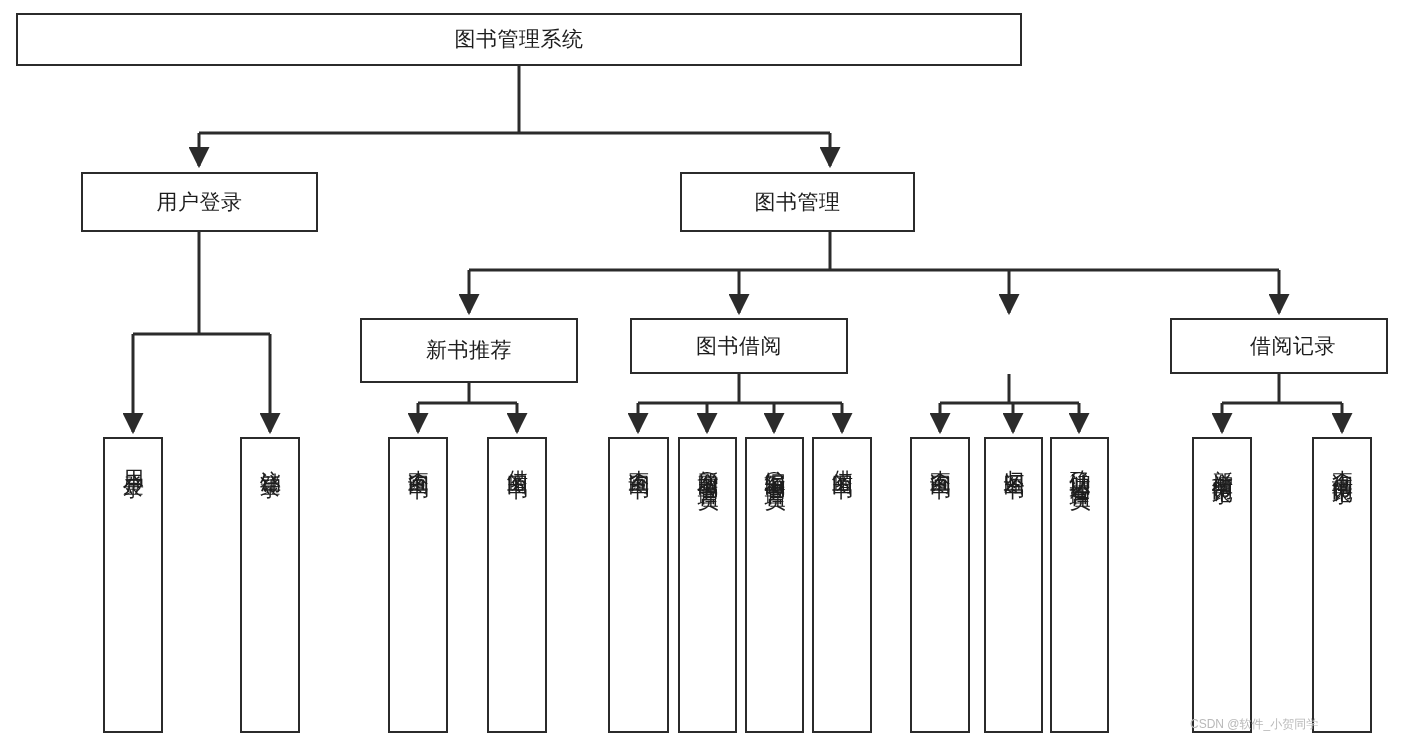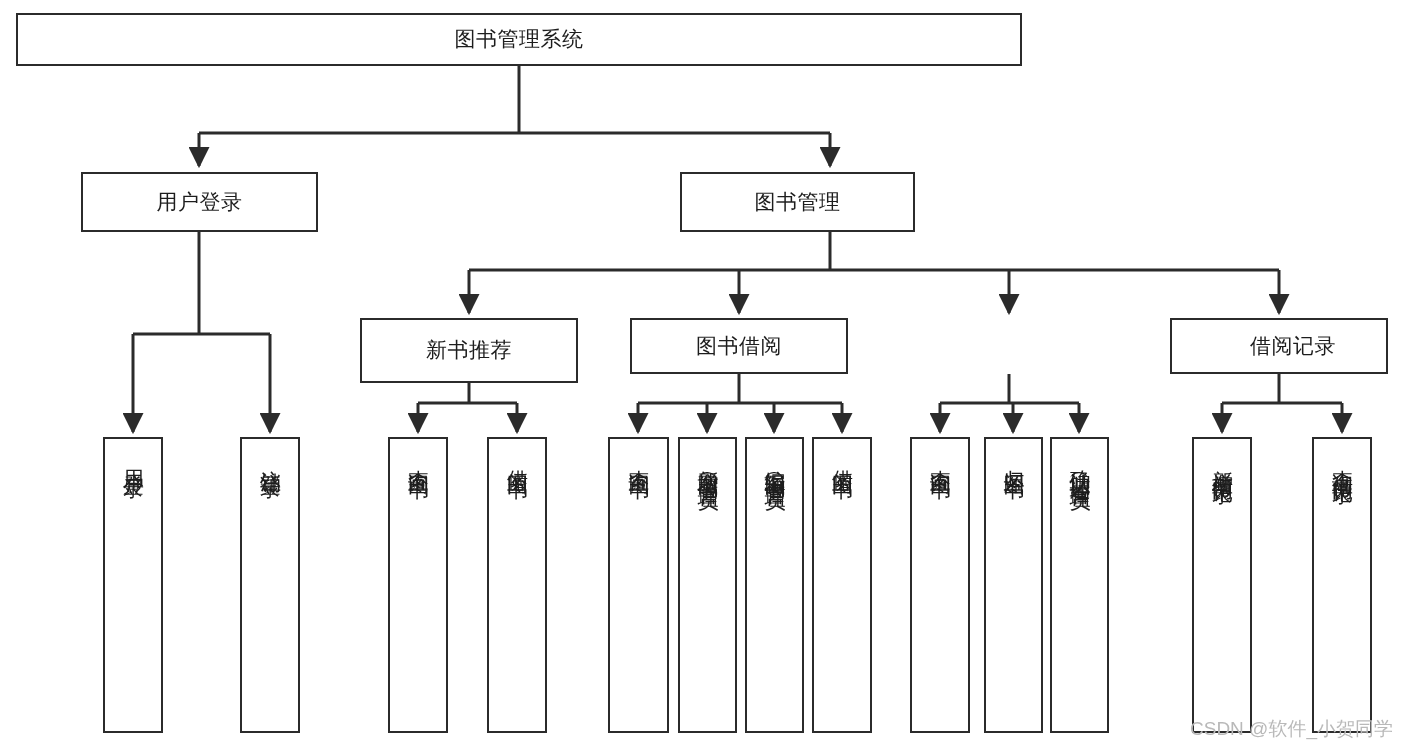--- a/index.html
+++ b/index.html
@@ -51,21 +51,21 @@
     white-space: normal;
   }
   .node.vertical {
     align-items: flex-start;
     padding-top: 14px;
   }
   .watermark {
     position: absolute;
     left: 1190px;
     top: 716px;
-    font-size: 19px;
+    font-size: 12px;
     color: #b9b9b9;
     white-space: nowrap;
     z-index: 5;
     font-family: "Liberation Sans", "DejaVu Sans", sans-serif;
   }
 </style>
 </head>
 <body>
 
 <div id="canvas">

